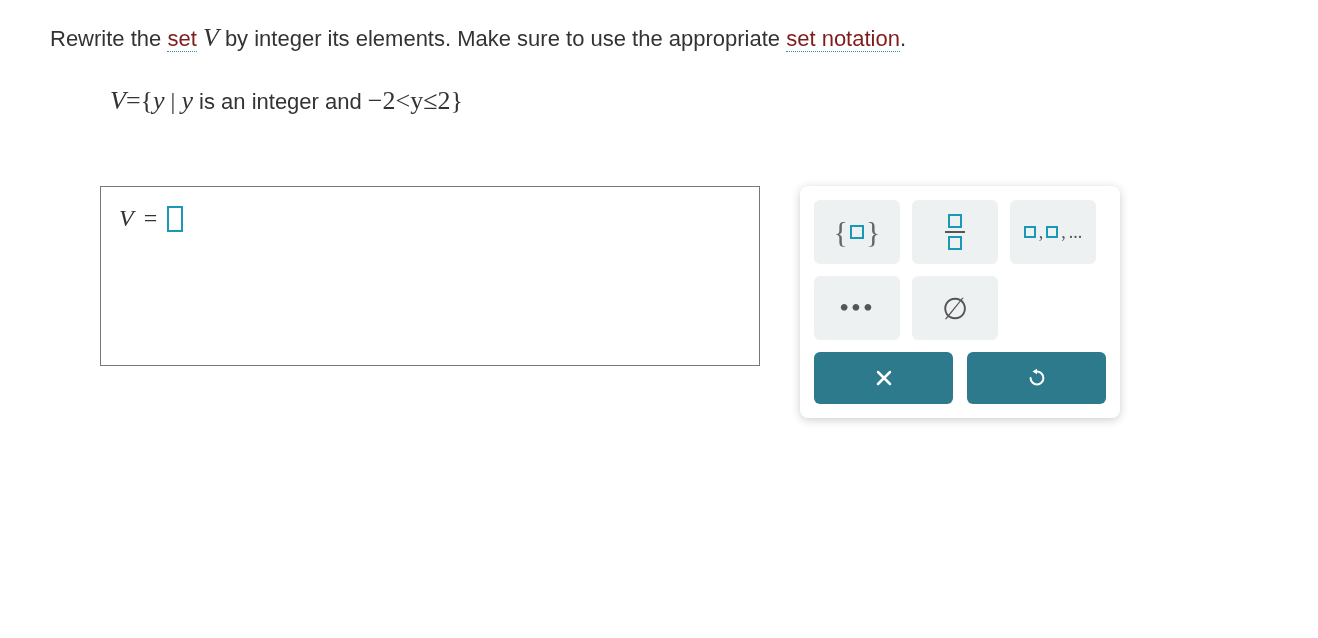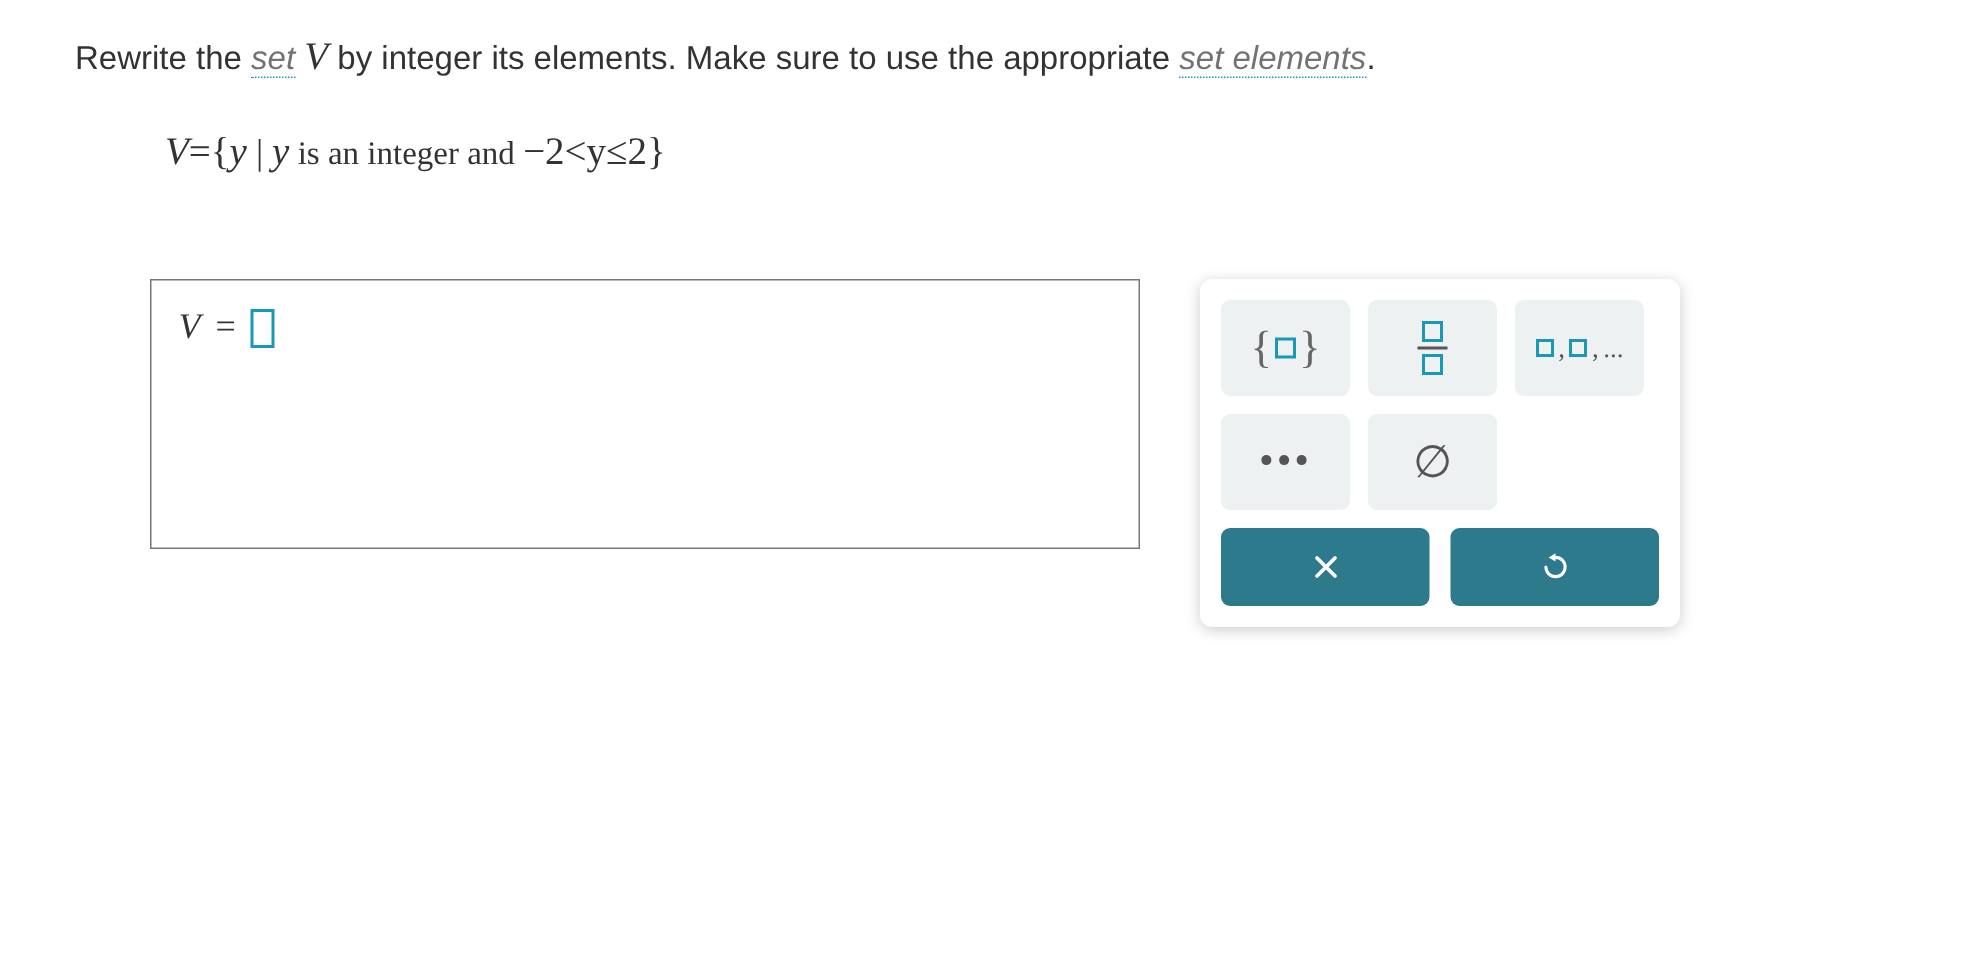--- a/index.html
+++ b/index.html
@@ -10,34 +10,33 @@
     font-size: 22px;
     color: #333;
     background: #fff;
     width: 1318px;
   }
   .instruction {
     margin-bottom: 30px;
     line-height: 1.4;
   }
   .link {
-    color: #737373;
+    color: #7f1d1d;
     text-decoration: none;
     border-bottom: 1px dotted #1a98b5;
     cursor: pointer;
-    font-style: italic;
   }
   .italic { font-style: italic; font-family: 'Times New Roman', serif; }
   .math-line {
     margin-left: 60px;
     margin-bottom: 70px;
     font-family: 'Times New Roman', serif;
     font-size: 26px;
   }
-  .math-line .textpart { font-family: Liberation Serif, serif; font-size: 22px; }
+  .math-line .textpart { font-family: Liberation Sans, sans-serif; font-size: 22px; }
   .workarea {
     display: flex;
     gap: 40px;
     align-items: flex-start;
     margin-left: 50px;
   }
   .answer-box {
     border: 1px solid #777;
     width: 660px;
     height: 180px;
@@ -130,21 +129,21 @@
     align-items: center;
     gap: 2px;
   }
   .dots { font-size: 28px; color: #555; letter-spacing: 2px;}
   .seq-icon { font-size: 18px; color: #555; display:flex; align-items:center; gap:3px;}
 </style>
 </head>
 <body>
 
 <div class="instruction">
-  <span>Rewrite the </span><span class="link">set</span><span> </span><span class="italic" style="font-size:26px;">V</span><span> by integer its elements. Make sure to use the appropriate </span><span class="link">set elements</span><span>.</span>
+  <span>Rewrite the </span><span class="link">set</span><span> </span><span class="italic" style="font-size:26px;">V</span><span> by integer its elements. Make sure to use the appropriate </span><span class="link">set notation</span><span>.</span>
 </div>
 
 <div class="math-line">
   <span class="italic">V</span><span>=</span><span>{</span><span class="italic">y</span><span style="font-size:24px;"> | </span><span class="italic">y</span><span class="textpart"> is an integer and </span><span>−2&lt;y≤2</span><span>}</span>
 </div>
 
 <div class="workarea">
   <div class="answer-box">
     <div class="answer-inner">
       <span class="italic">V</span>

